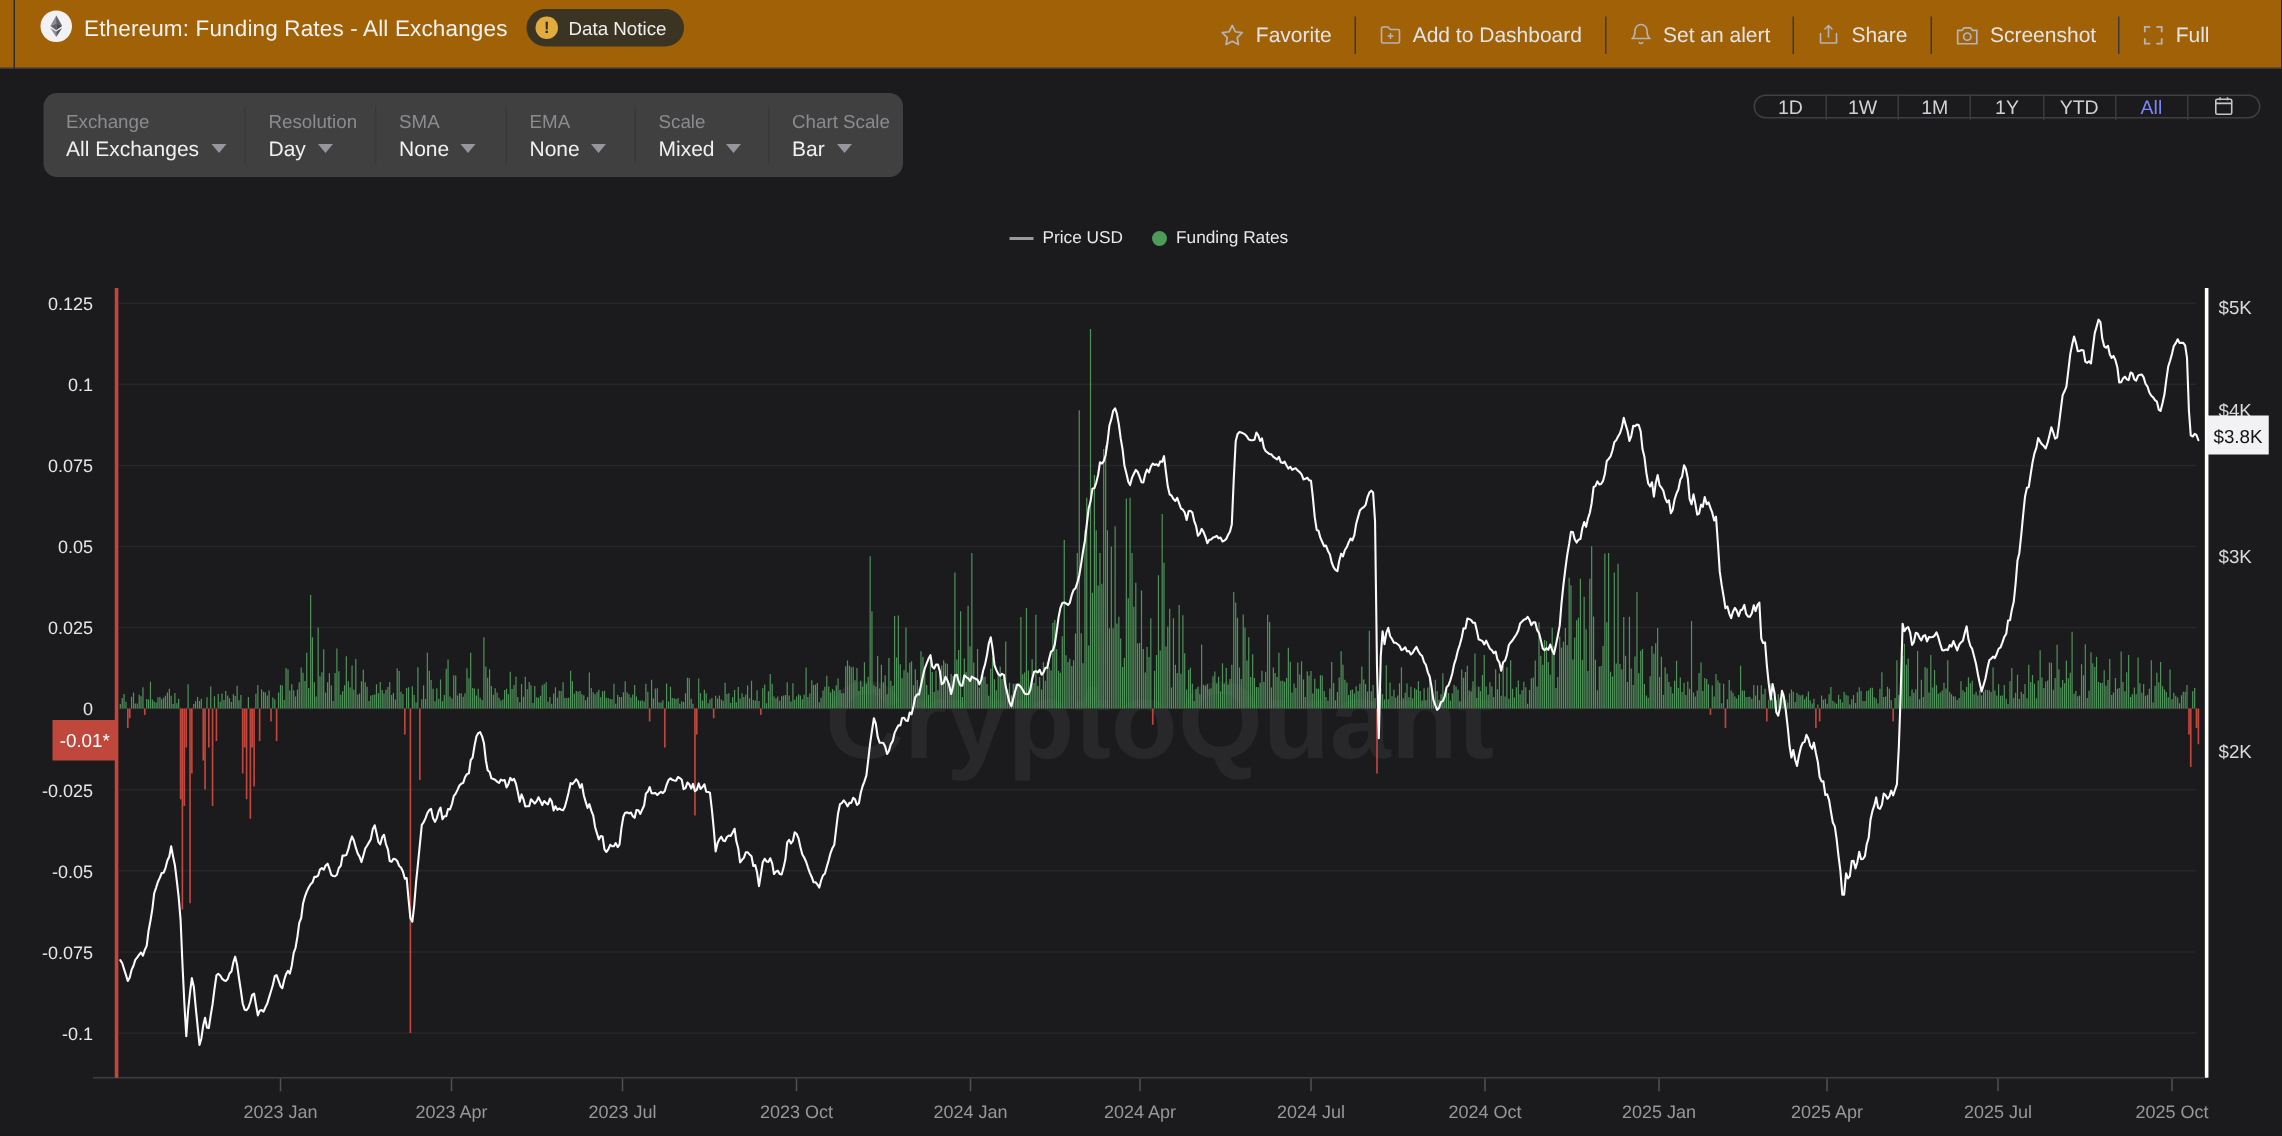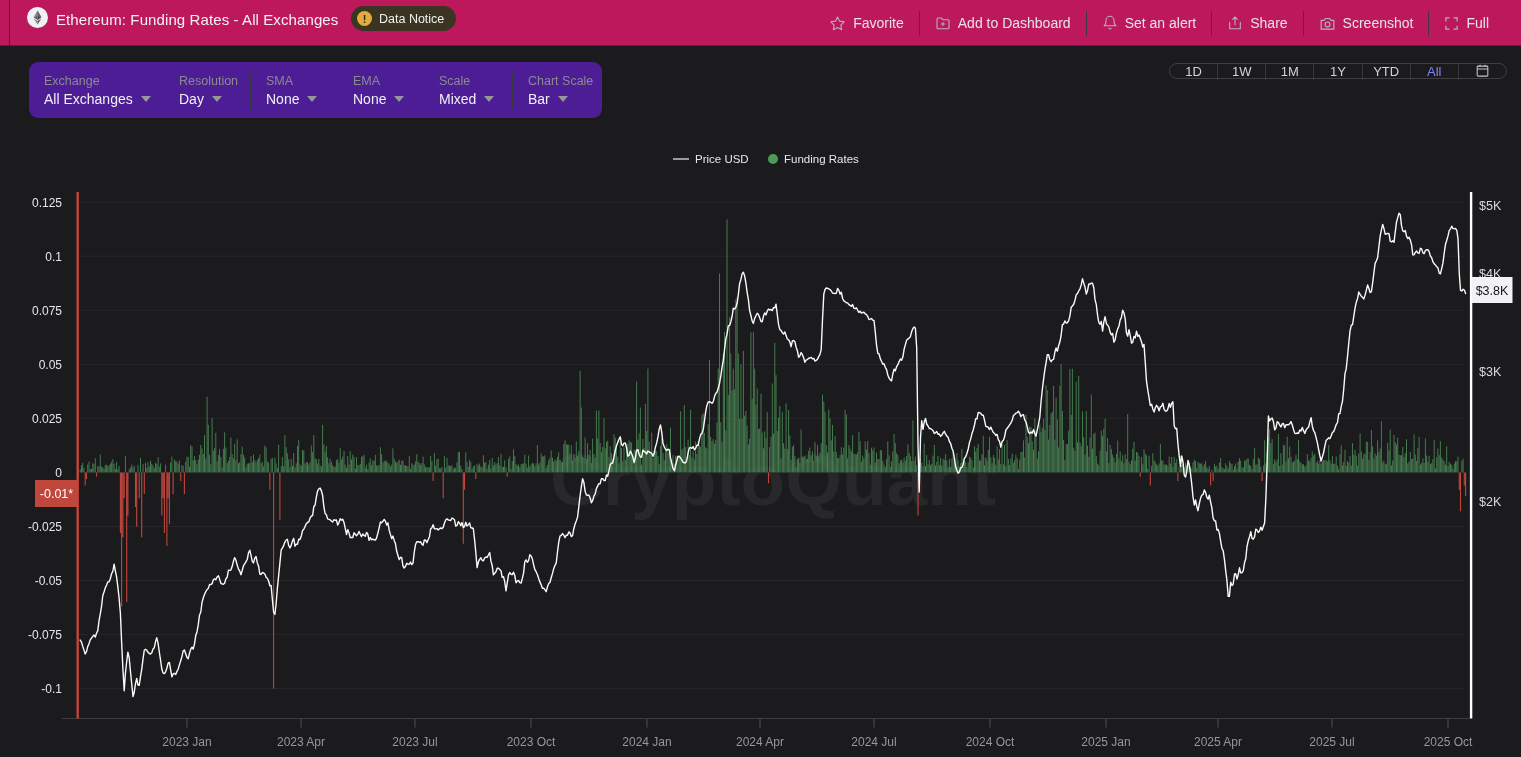--- a/index.html
+++ b/index.html
@@ -1,25 +1,25 @@
 <!DOCTYPE html>
 <html><head><meta charset="utf-8"><style>
 * {margin:0;padding:0;box-sizing:border-box}
 html,body {width:1521px;height:757px;background:#1b1b1d;font-family:"Liberation Sans",sans-serif;overflow:hidden;position:relative}
-.hdr {position:absolute;left:0;top:0;width:1521px;height:46px;background:#be185d;border-bottom:1px solid #38383c;display:flex;align-items:center}
+.hdr {position:absolute;left:0;top:0;width:1521px;height:46px;background:#a16207;border-bottom:1px solid #38383c;display:flex;align-items:center}
 .ethc {position:absolute;left:27px;top:7px;width:21px;height:21px;border-radius:50%;background:#f2f2f4}
 .title {position:absolute;left:56px;top:11px;font-size:15px;color:#f2f2f2;letter-spacing:.1px}
 .badge {position:absolute;left:351px;top:6px;height:25px;background:#3b3423;border-radius:13px;display:flex;align-items:center;padding:0 12px 0 6px;gap:7px}
 .badge .ic {width:15px;height:15px;border-radius:50%;background:#e2ab3e;color:#33290f;font-size:11px;font-weight:bold;display:flex;align-items:center;justify-content:center}
 .badge .tx {font-size:12.5px;color:#f0f0ee}
-.acts {position:absolute;right:0;top:0;height:46px;display:flex;align-items:center}
+.acts {position:absolute;right:16px;top:0;height:46px;display:flex;align-items:center}
 .act {display:flex;align-items:center;gap:7px;color:#e4e4e6;font-size:14px;padding:0 15px;white-space:nowrap}
 .act:last-child {padding-right:32px}
 .sep {width:1px;height:25px;background:#3a3a3e}
-.panel {position:absolute;left:29px;top:62px;height:56px;background:#4c1d95;border-radius:9px;display:flex;align-items:center}
+.panel {position:absolute;left:29px;top:62px;height:56px;background:#404040;border-radius:9px;display:flex;align-items:center}
 .pcol {padding-left:15px;position:relative}
 .pcol.c1 {width:134px}
 .pcol.c2 {width:86px}
 .pcol.c3 {width:86px}
 .pcol.c4 {width:85px}
 .pcol.c5 {width:88px}
 .pcol.c6 {width:89px}
 .pcol .lb {font-size:12.5px;color:#8b8b90;margin-bottom:3px}
 .pcol .vl {font-size:14px;color:#f0f0f2;display:flex;align-items:center;gap:8px}
 .caret {width:0;height:0;border-left:5px solid transparent;border-right:5px solid transparent;border-top:6px solid #96969c;display:inline-block}

